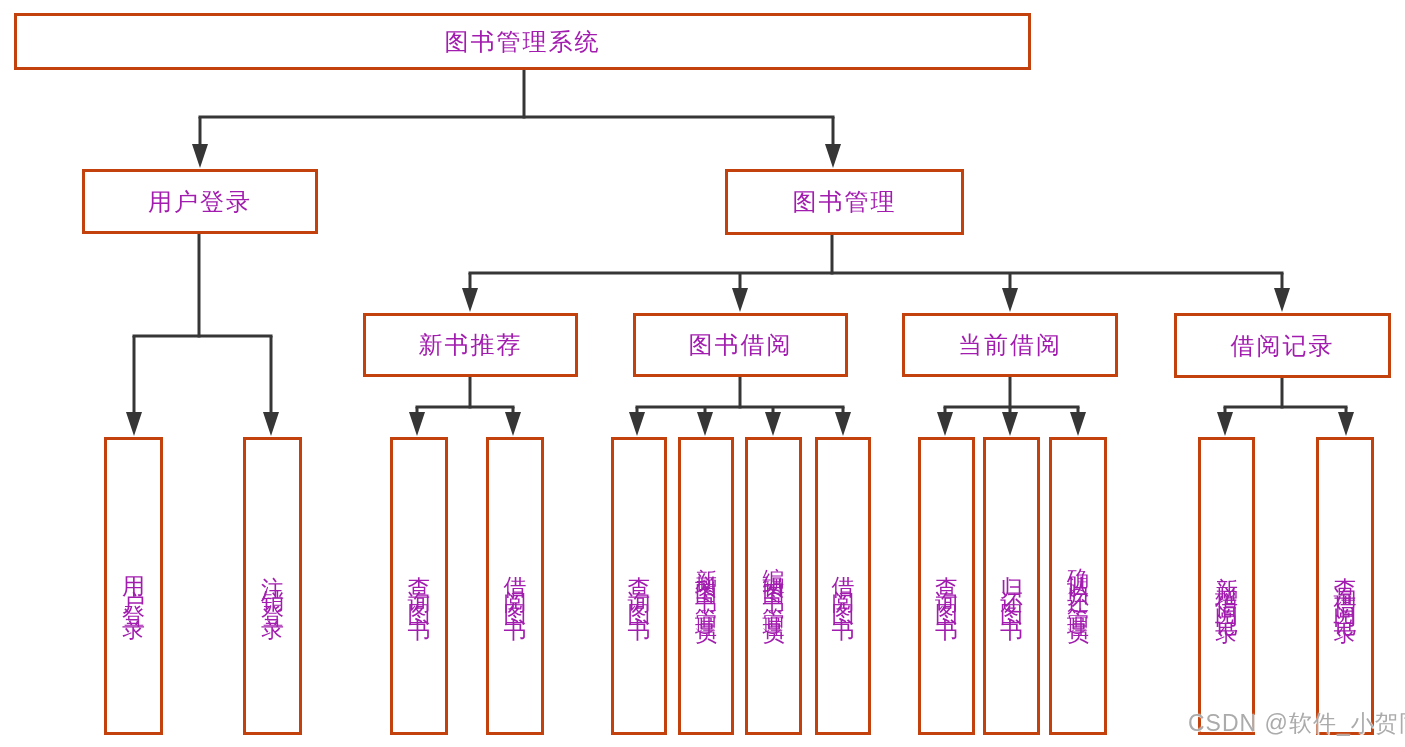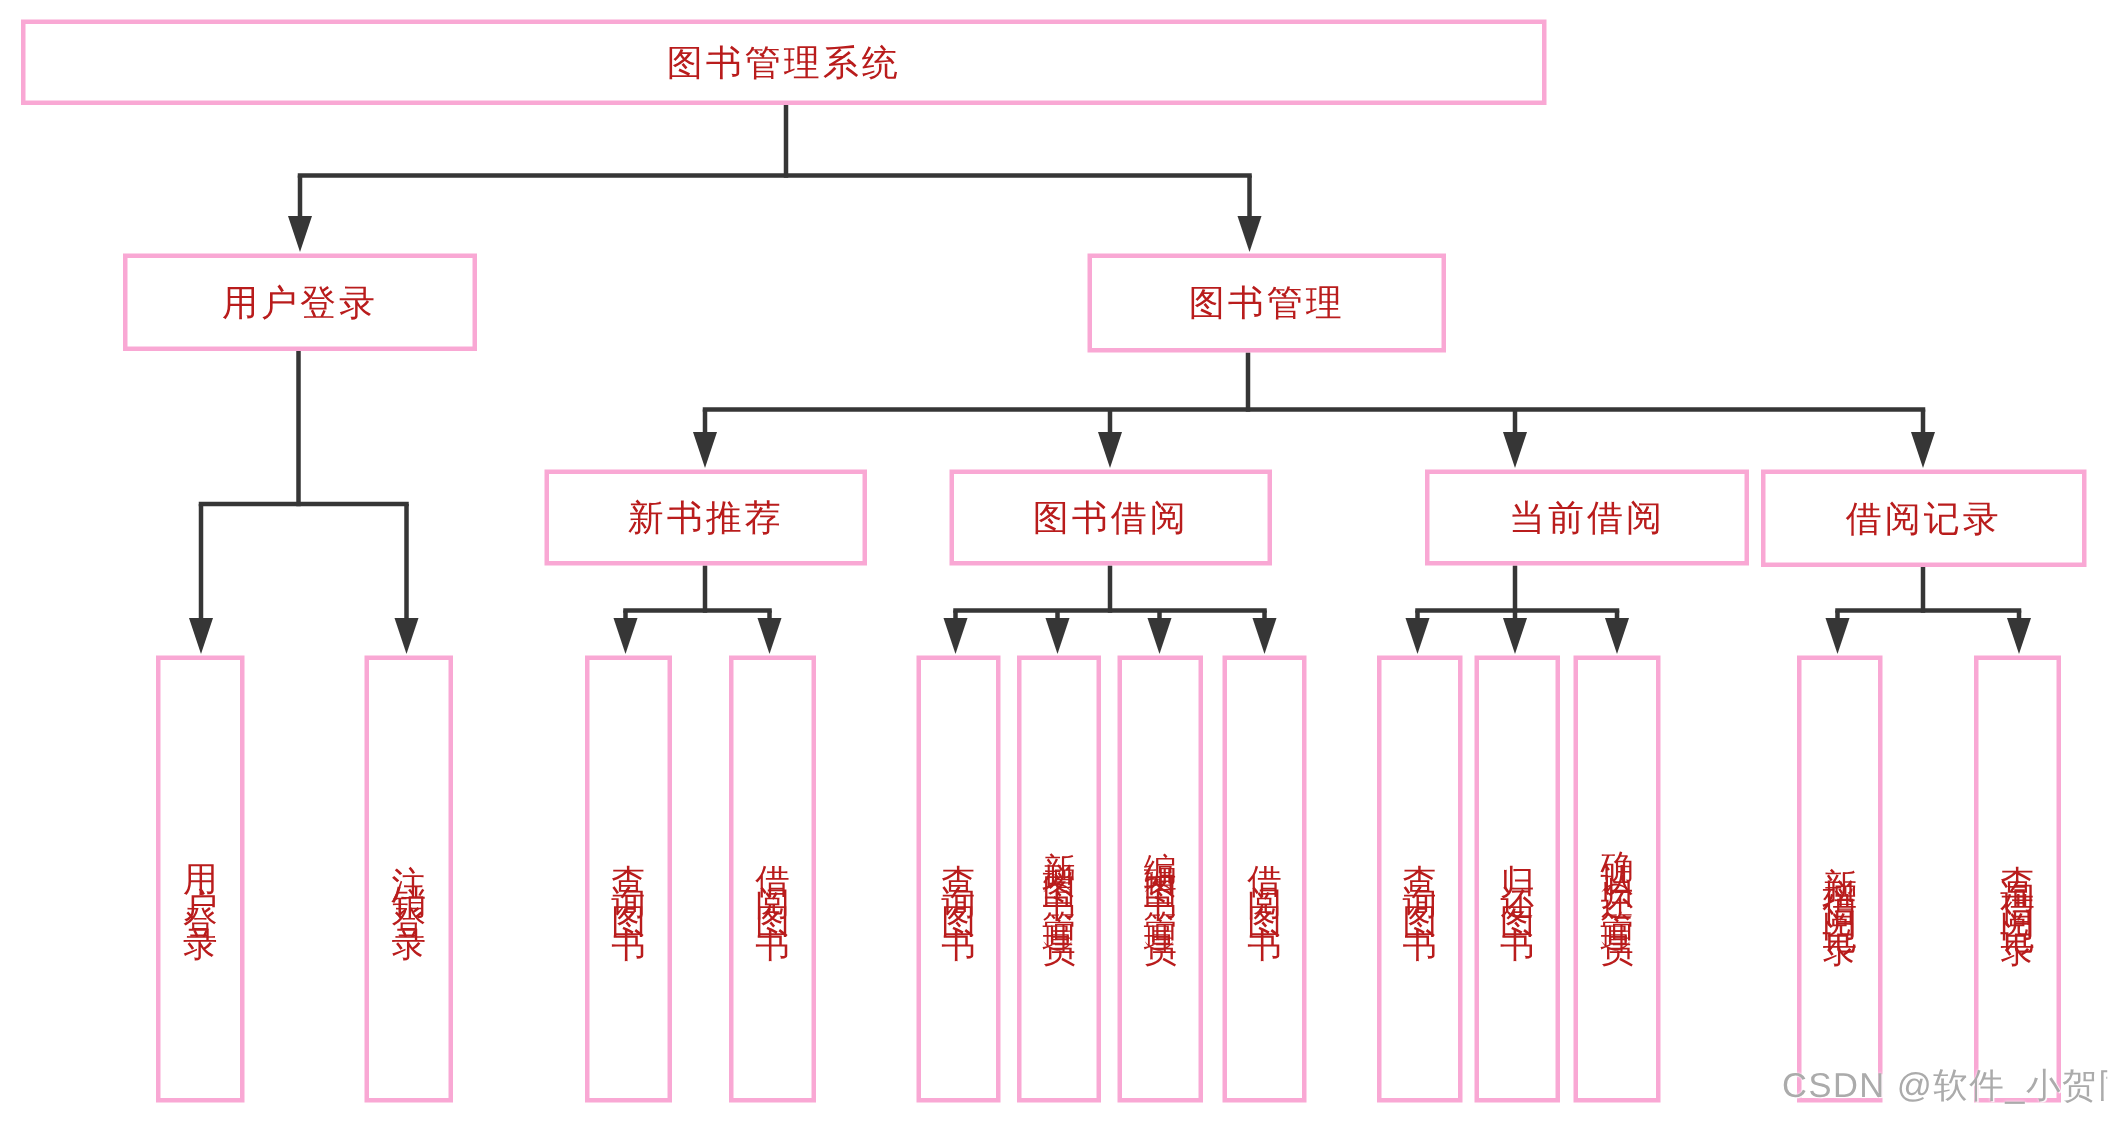--- a/index.html
+++ b/index.html
@@ -3,21 +3,21 @@
 <meta charset="utf-8">
 <style>
   html,body{margin:0;padding:0;background:#ffffff;}
   .stage{
     position:relative;width:1405px;height:747px;background:#ffffff;
     font-family:"Liberation Sans",sans-serif;overflow:hidden;
   }
   .wires{position:absolute;left:0;top:0;z-index:0;}
   .node{
     position:absolute;box-sizing:border-box;background:#ffffff;
-    border:3px solid #f9a8d4;color:#b91c1c;
+    border:3px solid #c2410c;color:#a21caf;
     display:flex;align-items:center;justify-content:center;
     font-size:24px;letter-spacing:2px;z-index:1;white-space:nowrap;
   }
   .leaf{
     writing-mode:vertical-rl;text-orientation:mixed;
     font-size:23px;letter-spacing:14px;line-height:1;
     white-space:normal;
   }
   .leaf.med{letter-spacing:9px;}
   .leaf.tight{letter-spacing:8px;font-size:22px;}
@@ -94,21 +94,21 @@
     <polygon points="1338,412 1354,412 1346,436" stroke="none"></polygon>
   </svg>
 
   <div class="node" style="left:14px;top:13px;width:1017px;height:57px;">图书管理系统</div>
 
   <div class="node" style="left:82px;top:169px;width:236px;height:65px;">用户登录</div>
   <div class="node" style="left:713px;top:169px;width:239px;height:66px;margin-left:12px;">图书管理</div>
 
   <div class="node" style="left:633px;top:313px;width:215px;height:64px;">图书借阅</div>
   <div class="node" style="left:363px;top:313px;width:215px;height:64px;">新书推荐</div>
-  <div class="node" style="left:902px;top:313px;width:216px;height:64px;margin-left:48px;">当前借阅</div>
+  <div class="node" style="left:902px;top:313px;width:216px;height:64px;">当前借阅</div>
   <div class="node" style="left:1174px;top:313px;width:217px;height:65px;">借阅记录</div>
 
   <div class="node leaf" style="left:104px;top:437px;width:59px;height:298px;">用户登录</div>
   <div class="node leaf" style="left:243px;top:437px;width:59px;height:298px;">注销登录</div>
 
   <div class="node leaf" style="left:390px;top:437px;width:58px;height:298px;">查询图书</div>
   <div class="node leaf" style="left:486px;top:437px;width:58px;height:298px;">借阅图书</div>
 
   <div class="node leaf" style="left:611px;top:437px;width:56px;height:298px;">查询图书</div>
   <div class="node leaf tight" style="left:678px;top:437px;width:56px;height:298px;">新增图书（管理员）</div>

